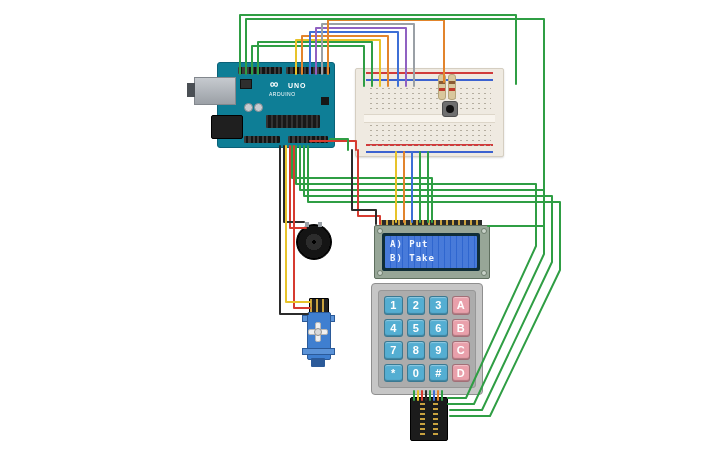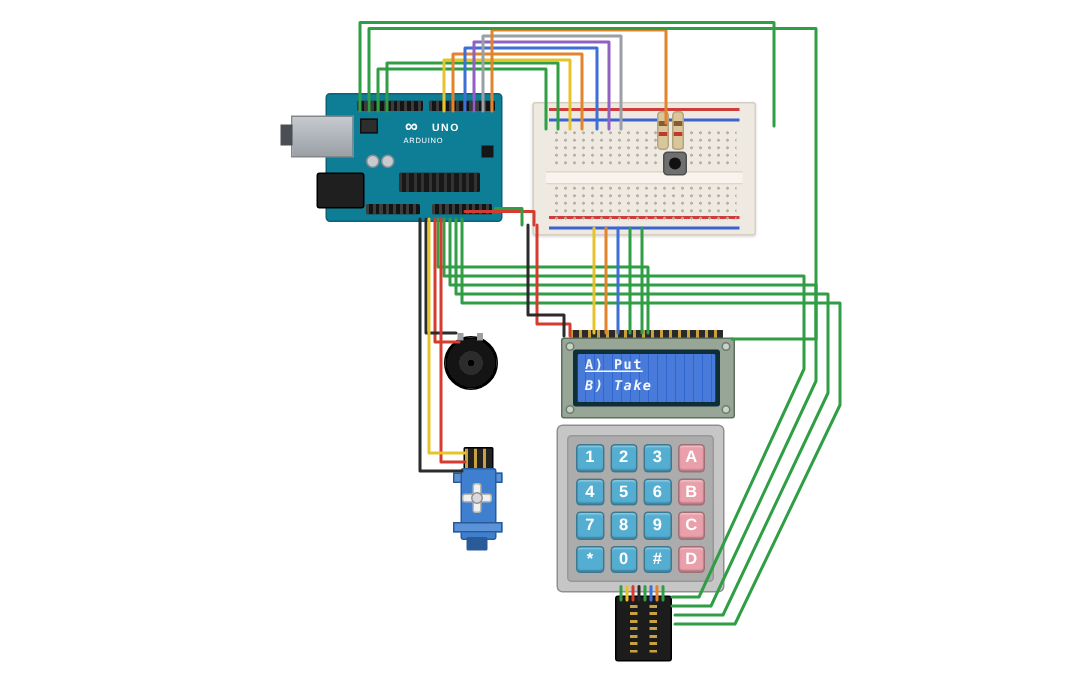--- a/index.html
+++ b/index.html
@@ -126,22 +126,22 @@
 
   <div id="lcd" class="comp z3">
     <div id="lcd-pins"></div>
     <div id="lcd-pcb">
       <div class="screw" style="left:2px;top:2px;"></div>
       <div class="screw" style="right:2px;top:2px;"></div>
       <div class="screw" style="left:2px;bottom:2px;"></div>
       <div class="screw" style="right:2px;bottom:2px;"></div>
       <div id="lcd-bezel">
         <div id="lcd-screen" style="background-color: rgb(47, 102, 207);">
-          <span class="lcd-line" style="top:3px;text-decoration:underline;">A) Put</span>
-          <span class="lcd-line" style="top:17px;font-style:italic;">B) Take</span>
+          <span class="lcd-line" style="top:3px;">A) Put</span>
+          <span class="lcd-line" style="top:17px;">B) Take</span>
         </div>
       </div>
     </div>
   </div>
 
   <div id="keypad" class="comp z3">
     <div id="keypad-inner">
       <div class="key blue" style="background-color: rgb(84, 174, 210);">1</div>
       <div class="key blue" style="background-color: rgb(84, 174, 210);">2</div>
       <div class="key blue" style="background-color: rgb(84, 174, 210);">3</div>

